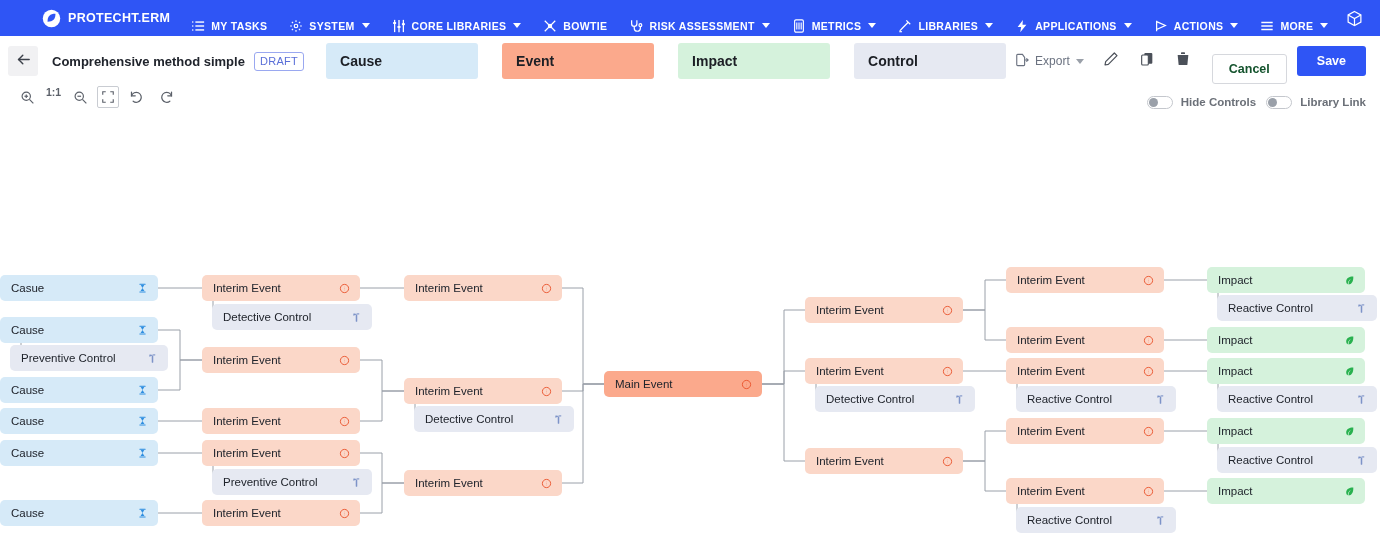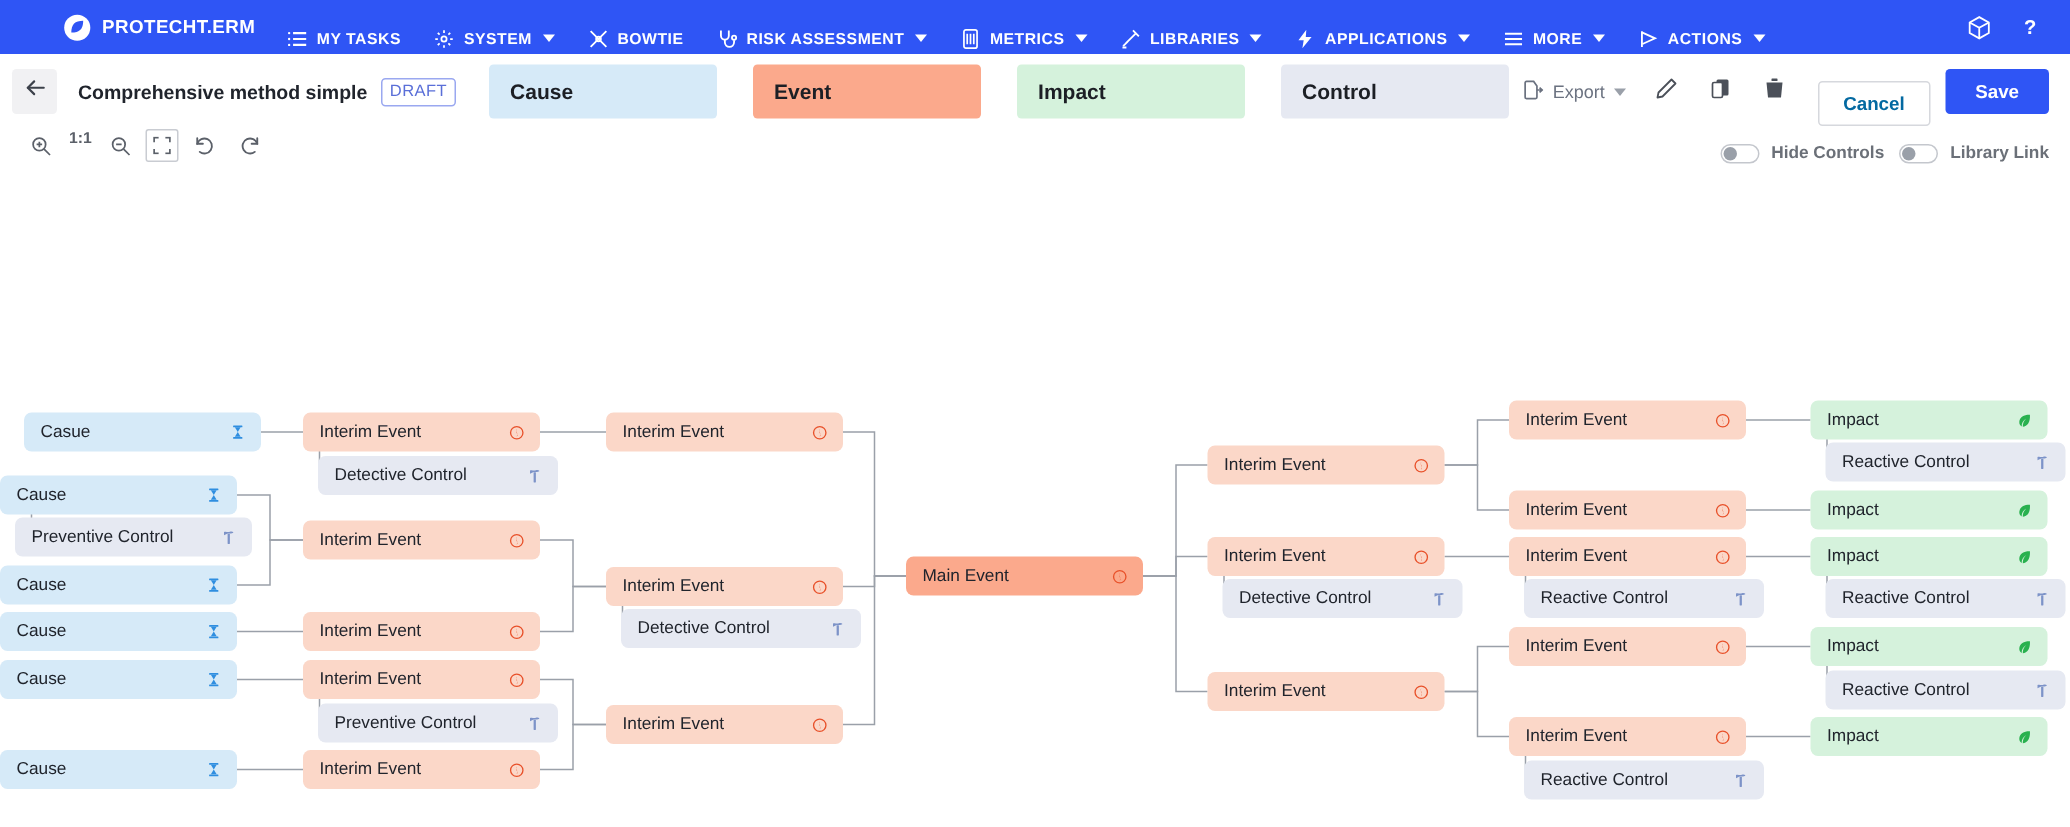--- a/index.html
+++ b/index.html
@@ -90,21 +90,21 @@
     border-left: 4px solid transparent;
     border-right: 4px solid transparent;
     border-top: 5px solid #9aa0a9;
   }
   .hdr-icon-btn {
     width: 34px; height: 32px; display: flex;
     align-items: center; justify-content: center; cursor: pointer;
   }
   .btn-cancel {
     border: 1px solid #d6d8dd; border-radius: 3px; background: #fff;
-    color: #0369a1; font-size: 12.5px; font-weight: bold;
+    color: #14532d; font-size: 12.5px; font-weight: bold;
     padding: 7px 16px; margin-left: 10px; cursor: pointer;
     font-family: "Liberation Sans", sans-serif;
     margin-top: 16px;
   }
   .btn-save {
     border: none; border-radius: 3px; background: #2F55F5;
     color: #fff; font-size: 12.5px; font-weight: bold;
     padding: 8px 20px; margin-left: 8px; cursor: pointer;
     font-family: "Liberation Sans", sans-serif;
   }
@@ -192,20 +192,34 @@
     <span class="ico">
       <svg width="14" height="14" viewBox="0 0 24 24" fill="none" stroke="#fff" stroke-width="2">
         <circle cx="12" cy="12" r="3"></circle>
         <path d="M12 2v3M12 19v3M2 12h3M19 12h3M4.9 4.9l2.1 2.1M17 17l2.1 2.1M19.1 4.9L17 7M7 17l-2.1 2.1"></path>
       </svg>
     </span>
     <span>SYSTEM</span>
     <span class="caret"></span>
   </div>
 
+  <div class="nav-item">
+    <span class="ico">
+      <svg width="14" height="14" viewBox="0 0 16 16" fill="none" stroke="#fff" stroke-width="1.5">
+        <line x1="3" y1="1" x2="3" y2="15"></line>
+          <line x1="8" y1="1" x2="8" y2="15"></line>
+          <line x1="13" y1="1" x2="13" y2="15"></line>
+        <rect x="1.3" y="3.5" width="3.4" height="2.2" fill="#fff" stroke="none"></rect>
+        <rect x="6.3" y="8" width="3.4" height="2.2" fill="#fff" stroke="none"></rect>
+        <rect x="11.3" y="4.8" width="3.4" height="2.2" fill="#fff" stroke="none"></rect>
+      </svg>
+    </span>
+    <span>CORE LIBRARIES</span>
+    <span class="caret"></span>
+  </div>
 
   <div class="nav-item">
     <span class="ico">
       <svg width="14" height="14" viewBox="0 0 16 16" fill="none" stroke="#fff" stroke-width="1.4">
         <path d="M2 2 L14 14 M14 2 L2 14"></path>
         <circle cx="8" cy="8" r="1.8"></circle>
       </svg>
     </span>
     <span>BOWTIE</span>
   </div>
@@ -251,37 +265,37 @@
       <svg width="14" height="14" viewBox="0 0 16 16">
           <path d="M9 1 L3 9 H7 L6 15 L13 6.5 H8.6 Z" fill="#fff"></path>
         </svg>
     </span>
     <span>APPLICATIONS</span>
     <span class="caret"></span>
   </div>
 
   <div class="nav-item">
     <span class="ico">
+      <svg width="14" height="14" viewBox="0 0 16 16" fill="none" stroke="#fff" stroke-width="1.4">
+        <path d="M3 2 L3 14 M3 3 L13 7.5 L3 12"></path>
+      </svg>
+    </span>
+    <span>ACTIONS</span>
+    <span class="caret"></span>
+  </div>
+
+  <div class="nav-item">
+    <span class="ico">
       <svg width="14" height="14" viewBox="0 0 16 16" stroke="#fff" stroke-width="1.7">
         <line x1="1.5" y1="4" x2="14.5" y2="4"></line>
           <line x1="1.5" y1="8" x2="14.5" y2="8"></line>
           <line x1="1.5" y1="12" x2="14.5" y2="12"></line>
       </svg>
     </span>
     <span>MORE</span>
-    <span class="caret"></span>
-  </div>
-
-  <div class="nav-item">
-    <span class="ico">
-      <svg width="14" height="14" viewBox="0 0 16 16" fill="none" stroke="#fff" stroke-width="1.4">
-        <path d="M3 2 L3 14 M3 3 L13 7.5 L3 12"></path>
-      </svg>
-    </span>
-    <span>ACTIONS</span>
     <span class="caret"></span>
   </div>
 
   <div class="nav-right">
     <div class="nav-icon-btn">
       <svg width="17" height="17" viewBox="0 0 24 24" fill="none" stroke="#fff" stroke-width="1.7">
         <path d="M12 2 L21 7 V17 L12 22 L3 17 V7 Z"></path>
           <path d="M3 7 L12 12 L21 7 M12 12 V22"></path>
       </svg>
     </div>
@@ -446,21 +460,21 @@
       <path d="M1164,150 L1207,150" fill="none" stroke="#9aa0a9" stroke-width="1"></path>
       <path d="M1164,210 L1207,210" fill="none" stroke="#9aa0a9" stroke-width="1"></path>
       <path d="M1164,241 L1207,241" fill="none" stroke="#9aa0a9" stroke-width="1"></path>
       <path d="M1164,301 L1207,301" fill="none" stroke="#9aa0a9" stroke-width="1"></path>
       <path d="M1164,361 L1207,361" fill="none" stroke="#9aa0a9" stroke-width="1"></path>
       <path d="M1218,150 L1218,178 L1227,178" fill="none" stroke="#9aa0a9" stroke-width="1"></path>
       <path d="M1218,241 L1218,269 L1227,269" fill="none" stroke="#9aa0a9" stroke-width="1"></path>
       <path d="M1218,301 L1218,330 L1227,330" fill="none" stroke="#9aa0a9" stroke-width="1"></path>
     </svg>
   <div id="node-layer">
-      <div class="node n-cause" style="left: 16px; top: 145px; width: 158px; height: 26px;">
+      <div class="node n-cause" style="left: 0px; top: 145px; width: 158px; height: 26px;">
         <span class="label">Casue</span>
         <span class="node-ico">
           <svg width="11" height="11" viewBox="0 0 16 16" fill="#2f8ee0">
             <rect x="3.5" y="1" width="9" height="1.6" rx=".5"></rect>
             <path d="M5.2 2.6 L10.8 2.6 L8 7.2 Z"></path>
             <path d="M8 7.2 L10.8 11.8 L5.2 11.8 Z"></path>
             <rect x="3.5" y="12.2" width="9" height="1.6" rx=".5"></rect>
           </svg>
         </span>
       </div>

